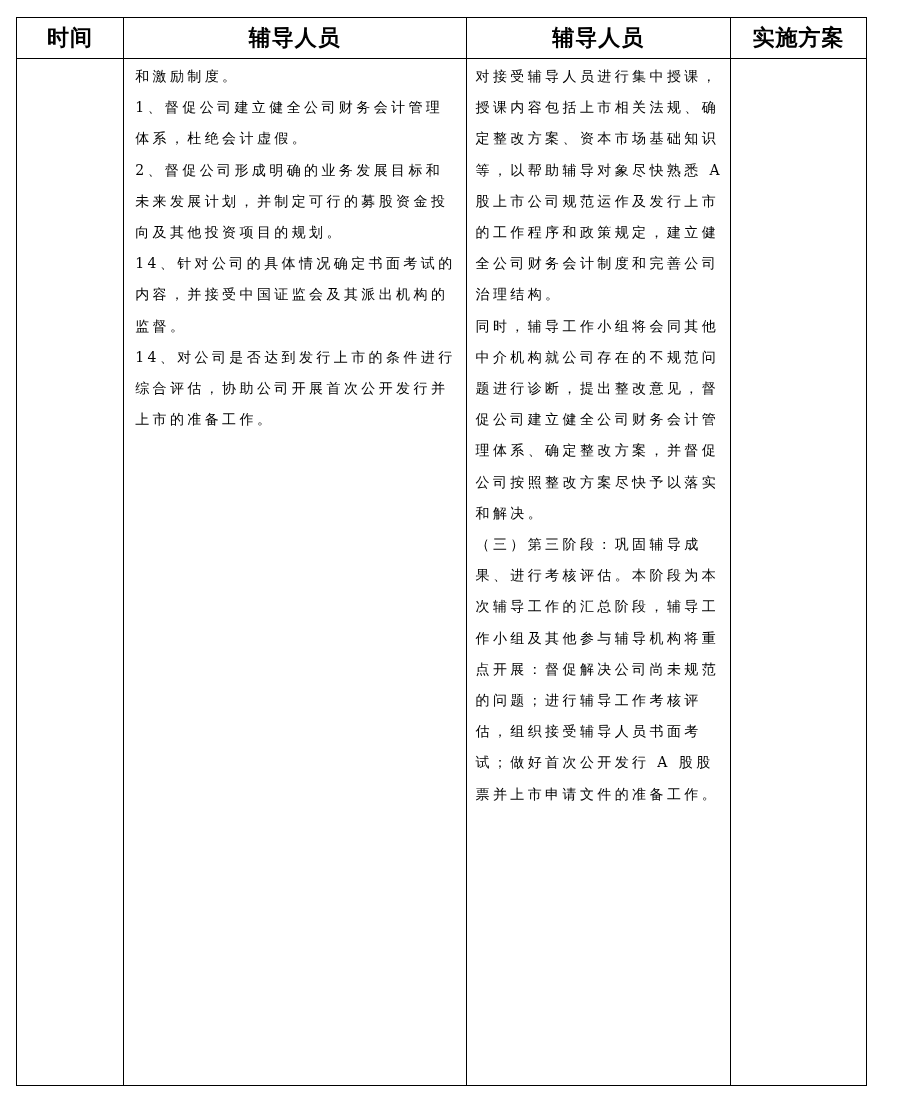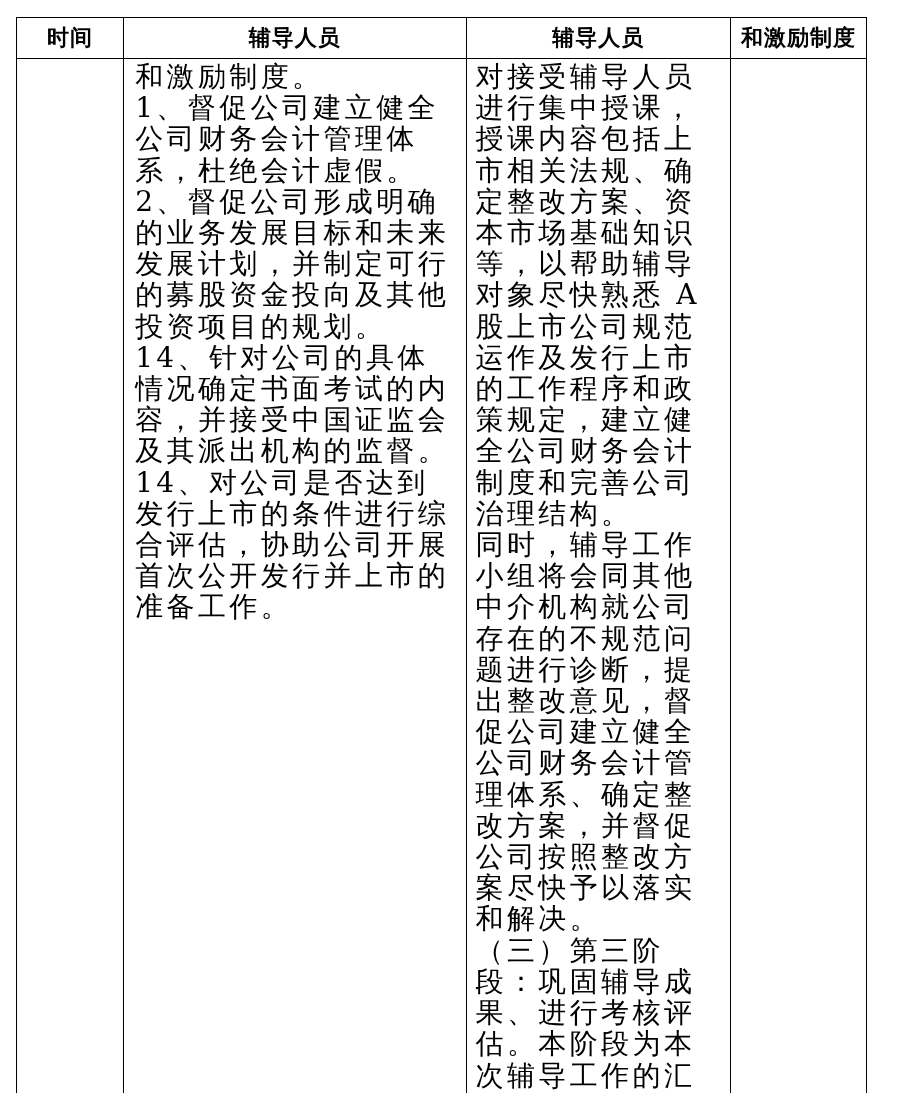--- a/index.html
+++ b/index.html
@@ -7,40 +7,40 @@
          font-family: "DejaVu Serif", "Liberation Serif", serif; color: #000; }
   table { position: absolute; left: 16px; top: 17px; border-collapse: collapse; table-layout: fixed; width: 851px; }
   th, td { border: 1.5px solid #000; padding: 0; vertical-align: top; }
   th { height: 40px; font-family: "DejaVu Sans", "Liberation Sans", sans-serif; font-weight: bold; font-size: 22px;
        text-align: center; vertical-align: middle; letter-spacing: 1px; }
   td.body-cell { height: 1026px; }
   .col-time { width: 107px; }
   .col-content { width: 342px; }
   .col-plan { width: 264px; }
   .col-staff { width: 136px; }
-  .para { font-size: 28px; line-height: 31.2px; letter-spacing: 3.4px; margin: 0; }
+  .para { font-size: 14px; line-height: 31.2px; letter-spacing: 3.4px; margin: 0; }
   .content-wrap { padding: 2px 8px 0 11px; }
   .plan-wrap { padding: 2px 6px 0 9px; }
 </style>
 </head>
 <body>
 
 <table>
   <colgroup>
     <col class="col-time">
       <col class="col-content">
       <col class="col-plan">
       <col class="col-staff">
   </colgroup>
   <thead>
     <tr>
       <th>时间</th>
       <th>辅导人员</th>
       <th>辅导人员</th>
-      <th>和激励制度</th>
+      <th>实施方案</th>
     </tr>
   </thead>
   <tbody>
     <tr>
       <td class="body-cell"></td>
       <td class="body-cell">
         <div class="content-wrap">
           <p class="para">和激励制度。</p>
           <p class="para">1、督促公司建立健全公司财务会计管理体系，杜绝会计虚假。</p>
           <p class="para">2、督促公司形成明确的业务发展目标和未来发展计划，并制定可行的募股资金投向及其他投资项目的规划。</p>

